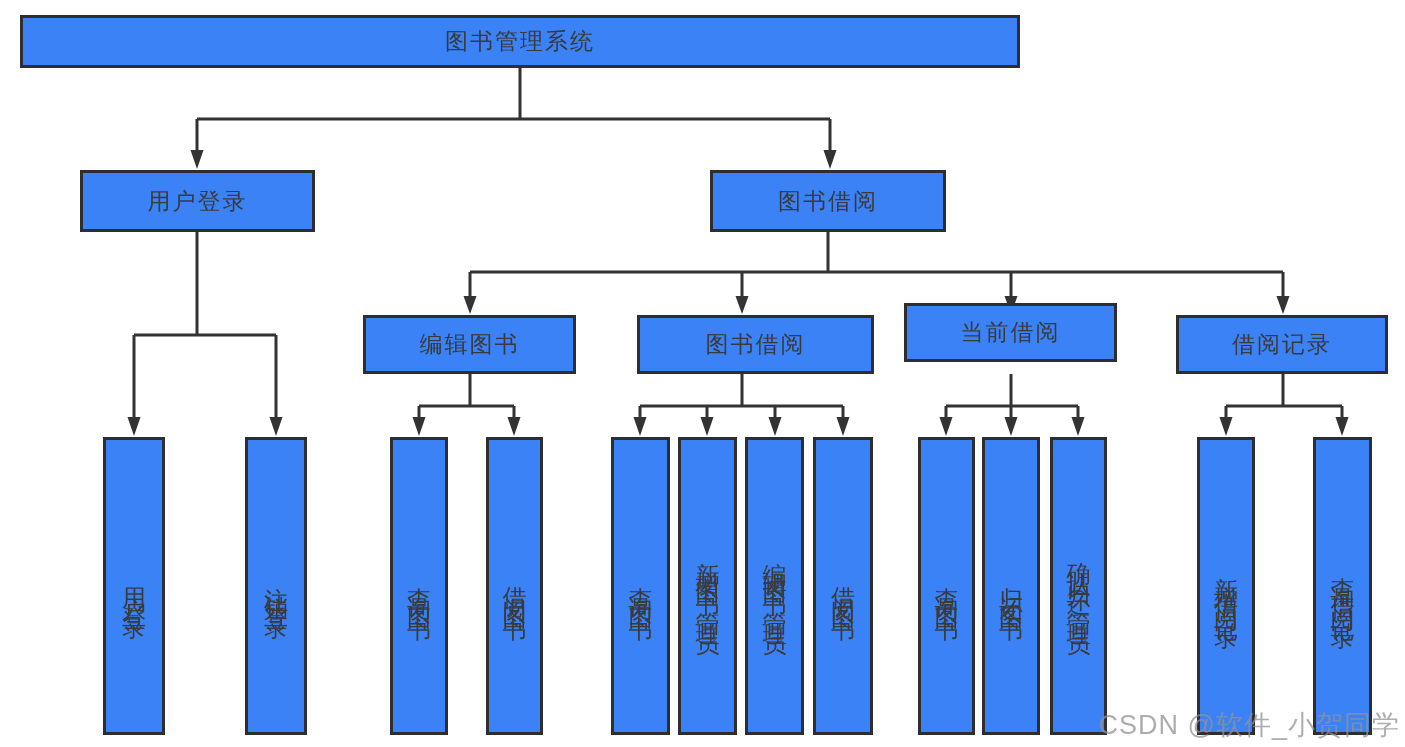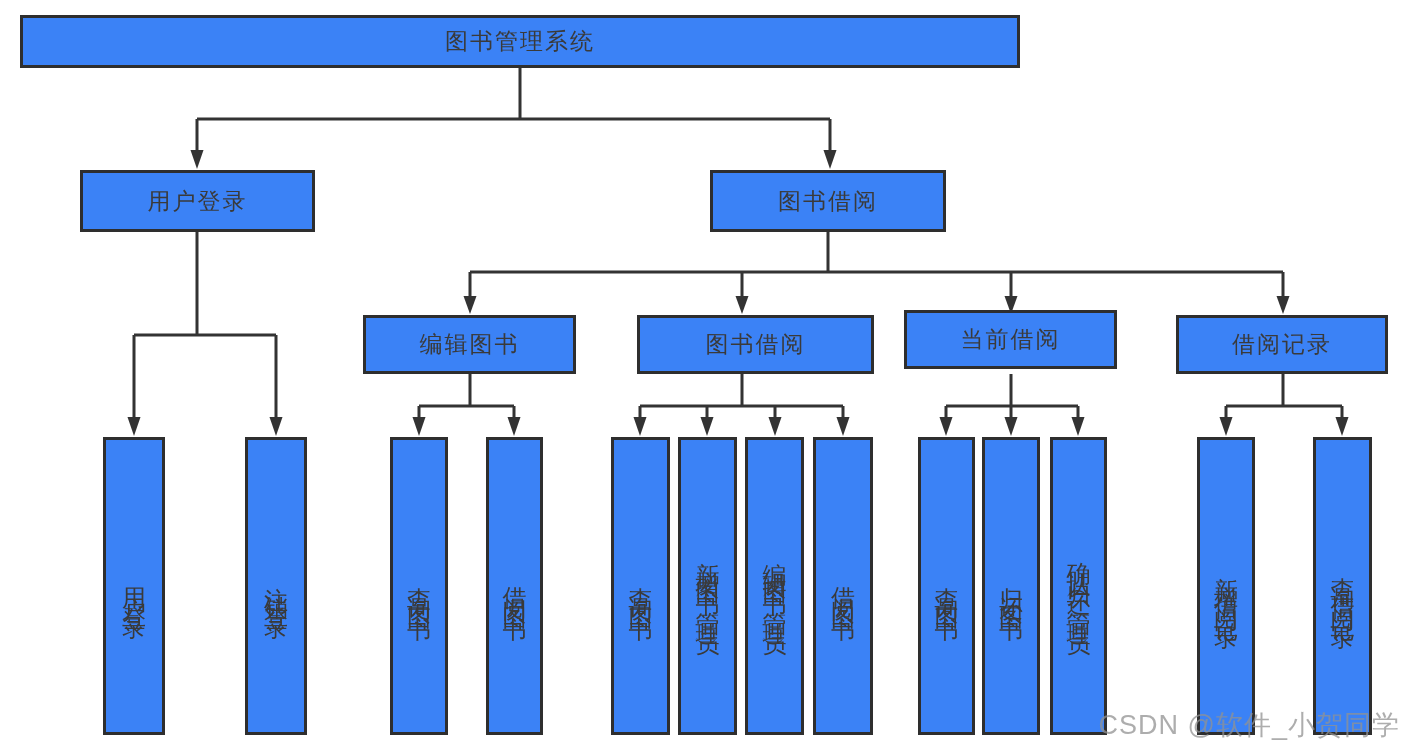--- a/index.html
+++ b/index.html
@@ -91,21 +91,21 @@
     </g>
   </svg>
 
   <div class="node" style="left:20px;top:15px;width:1000px;height:53px">图书管理系统</div>
 
   <div class="node" style="left:80px;top:170px;width:235px;height:62px">用户登录</div>
   <div class="node" style="left:710px;top:170px;width:236px;height:62px">图书借阅</div>
 
   <div class="node" style="left:363px;top:315px;width:213px;height:59px">编辑图书</div>
   <div class="node" style="left:637px;top:315px;width:237px;height:59px">图书借阅</div>
-  <div class="node" style="left:904px;top:310px;width:213px;height:59px">当前借阅</div>
+  <div class="node" style="left:904px;top:303px;width:213px;height:59px">当前借阅</div>
   <div class="node" style="left:1176px;top:315px;width:212px;height:59px">借阅记录</div>
 
   <div class="node leaf" style="left:103px;top:437px;width:62px;height:298px">用户登录</div>
   <div class="node leaf" style="left:245px;top:437px;width:62px;height:298px">注销登录</div>
 
   <div class="node leaf" style="left:390px;top:437px;width:58px;height:298px">查询图书</div>
   <div class="node leaf" style="left:486px;top:437px;width:57px;height:298px">借阅图书</div>
 
   <div class="node leaf" style="left:611px;top:437px;width:59px;height:298px">查询图书</div>
   <div class="node leaf" style="left:678px;top:437px;width:59px;height:298px">新增图书（管理员）</div>

